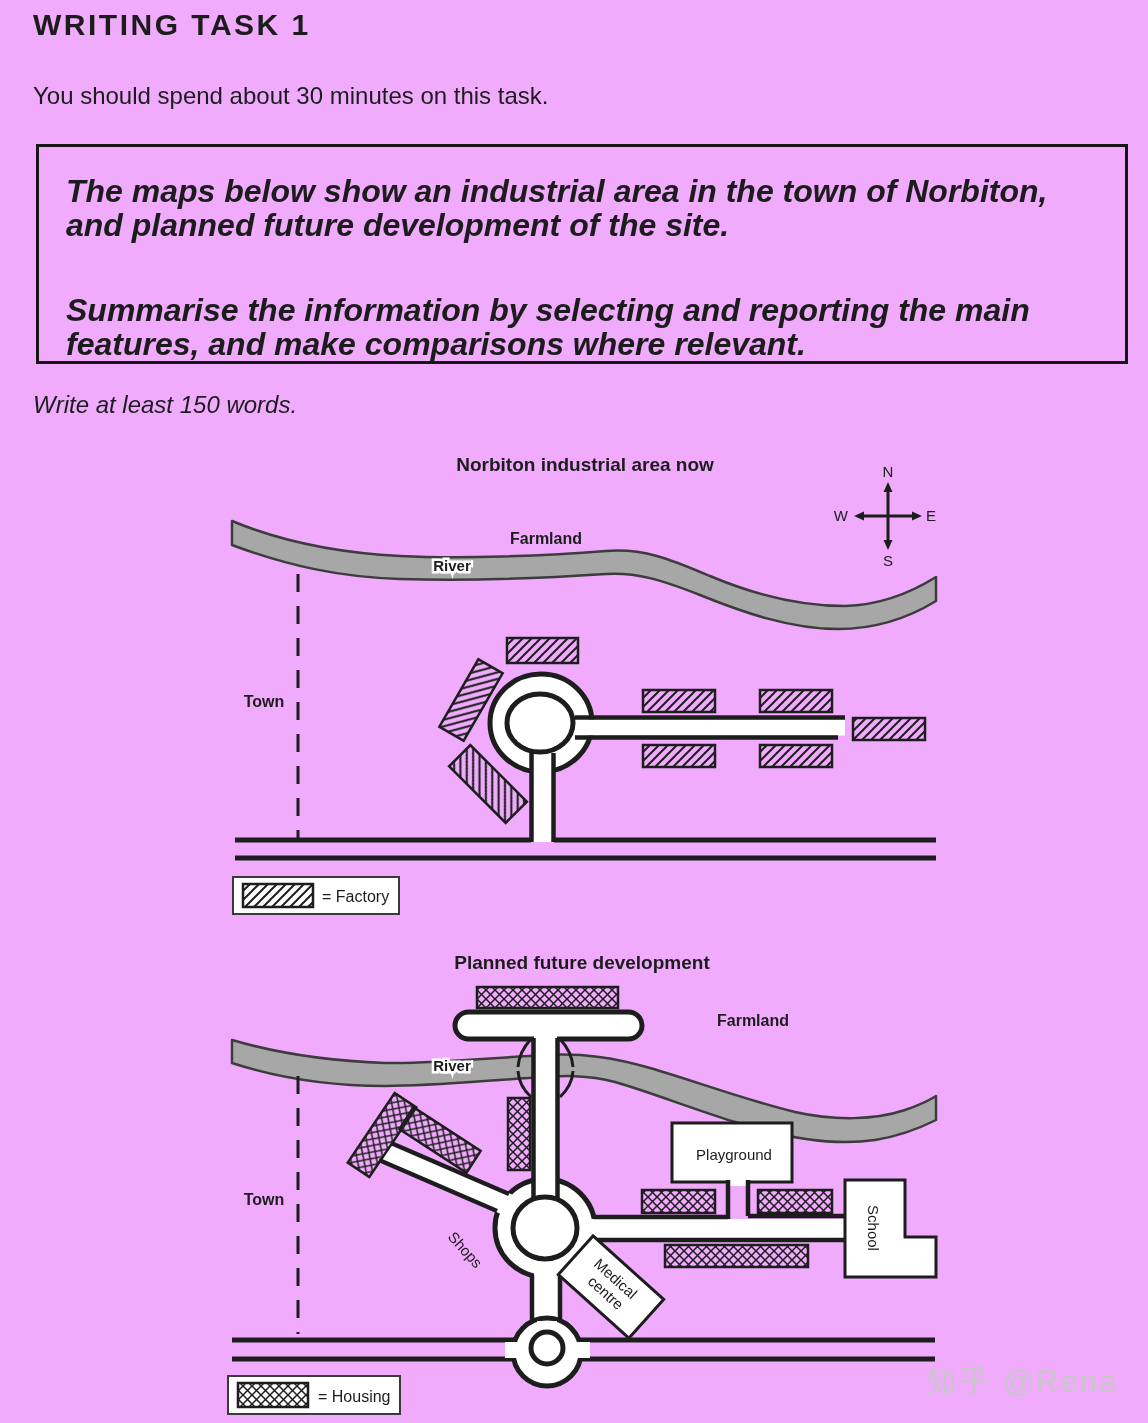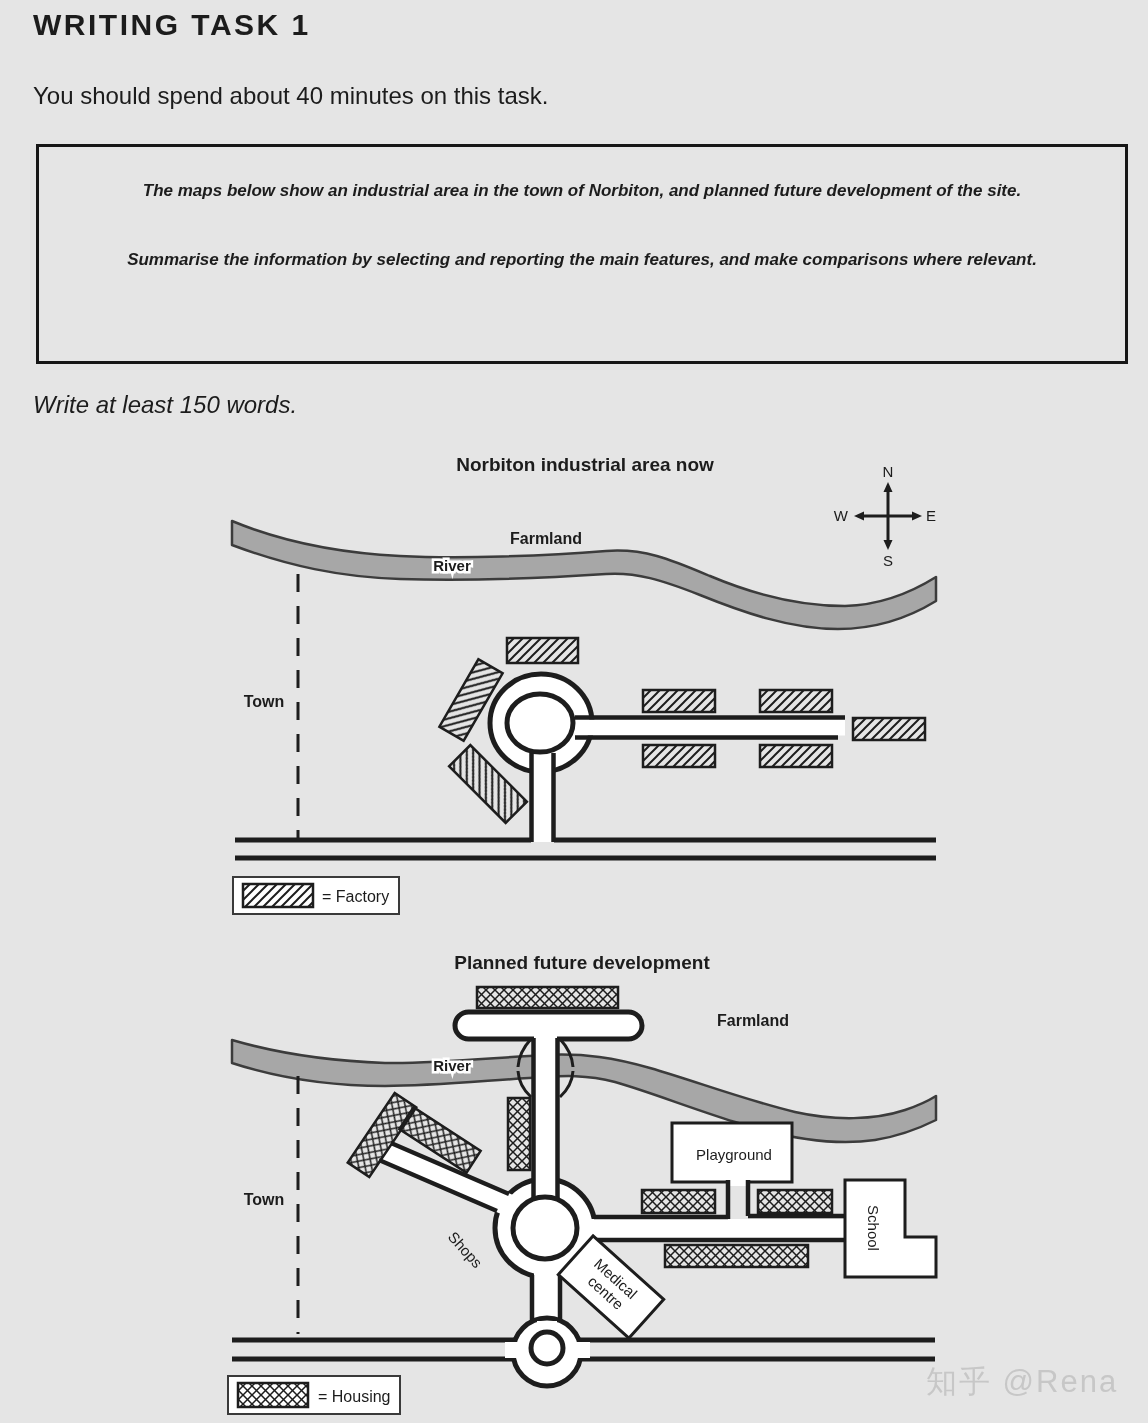--- a/index.html
+++ b/index.html
@@ -1,34 +1,34 @@
 <!DOCTYPE html>
 <html><head>
 <meta charset="utf-8">
 <style>
   html,body { margin:0; padding:0; background:#ffffff; }
   .page {
-    position:relative; width:1148px; height:1423px; background:#e5e5e5;
+    position:relative; width:1148px; height:1423px; background:#f0abfc;
     font-family:"Liberation Sans", sans-serif; color:#1c1c1c; overflow:hidden;
   }
   .heading {
     position:absolute; left:33px; top:8px; font-size:30px; font-weight:bold;
     letter-spacing:2.5px; margin:0;
   }
   .time-note {
     position:absolute; left:33px; top:82px; font-size:24px; margin:0;
   }
   .prompt-box {
     position:absolute; left:36px; top:144px; width:1092px; height:220px;
     border:3px solid #161616; box-sizing:border-box; padding:27px 27px 0 27px;
   }
   .prompt-box p {
-    margin:0; font-size:17px; font-weight:bold; font-style:italic; line-height:34px;text-align:center;
-  }
-  .prompt-box p + p { margin-top:35px; }
+    margin:0; font-size:32px; font-weight:bold; font-style:italic; line-height:34px;
+  }
+  .prompt-box p + p { margin-top:51px; }
   .length-note {
     position:absolute; left:33px; top:391px; font-size:24px; margin:0;font-style:italic;
   }
   .maps-svg { position:absolute; left:0; top:0; }
 
   
   .road   { stroke:#1d1d1d; stroke-width:4.5; fill:none; }
   .road5  { stroke:#1d1d1d; stroke-width:5;   fill:none; }
   .outline{ fill:#ffffff; stroke:#1d1d1d; stroke-width:5; }
   .bld    { fill:#ffffff; stroke:#1d1d1d; stroke-width:3; }
@@ -44,21 +44,21 @@
   .leg    { font-family:"Liberation Sans",sans-serif; font-size:16px; fill:#1c1c1c; }
   .comp   { font-family:"Liberation Sans",sans-serif; font-size:15px; fill:#1c1c1c; }
   .wm     { font-family:"Liberation Sans",sans-serif; font-size:31px; fill:#c7c7c7; letter-spacing:2px; }
 </style>
 </head>
 <body>
 
 <div class="page">
 
   <h1 class="heading">WRITING TASK 1</h1>
-  <p class="time-note">You should spend about 40 minutes on this task.</p>
+  <p class="time-note">You should spend about 30 minutes on this task.</p>
 
   <div class="prompt-box">
     <p>The maps below show an industrial area in the town of Norbiton, and planned future development of the site.</p>
     <p>Summarise the information by selecting and reporting the main features, and make comparisons where relevant.</p>
   </div>
 
   <p class="length-note">Write at least 150 words.</p>
 
   <svg class="maps-svg" width="1148" height="1423" viewBox="0 0 1148 1423">
     <defs>

